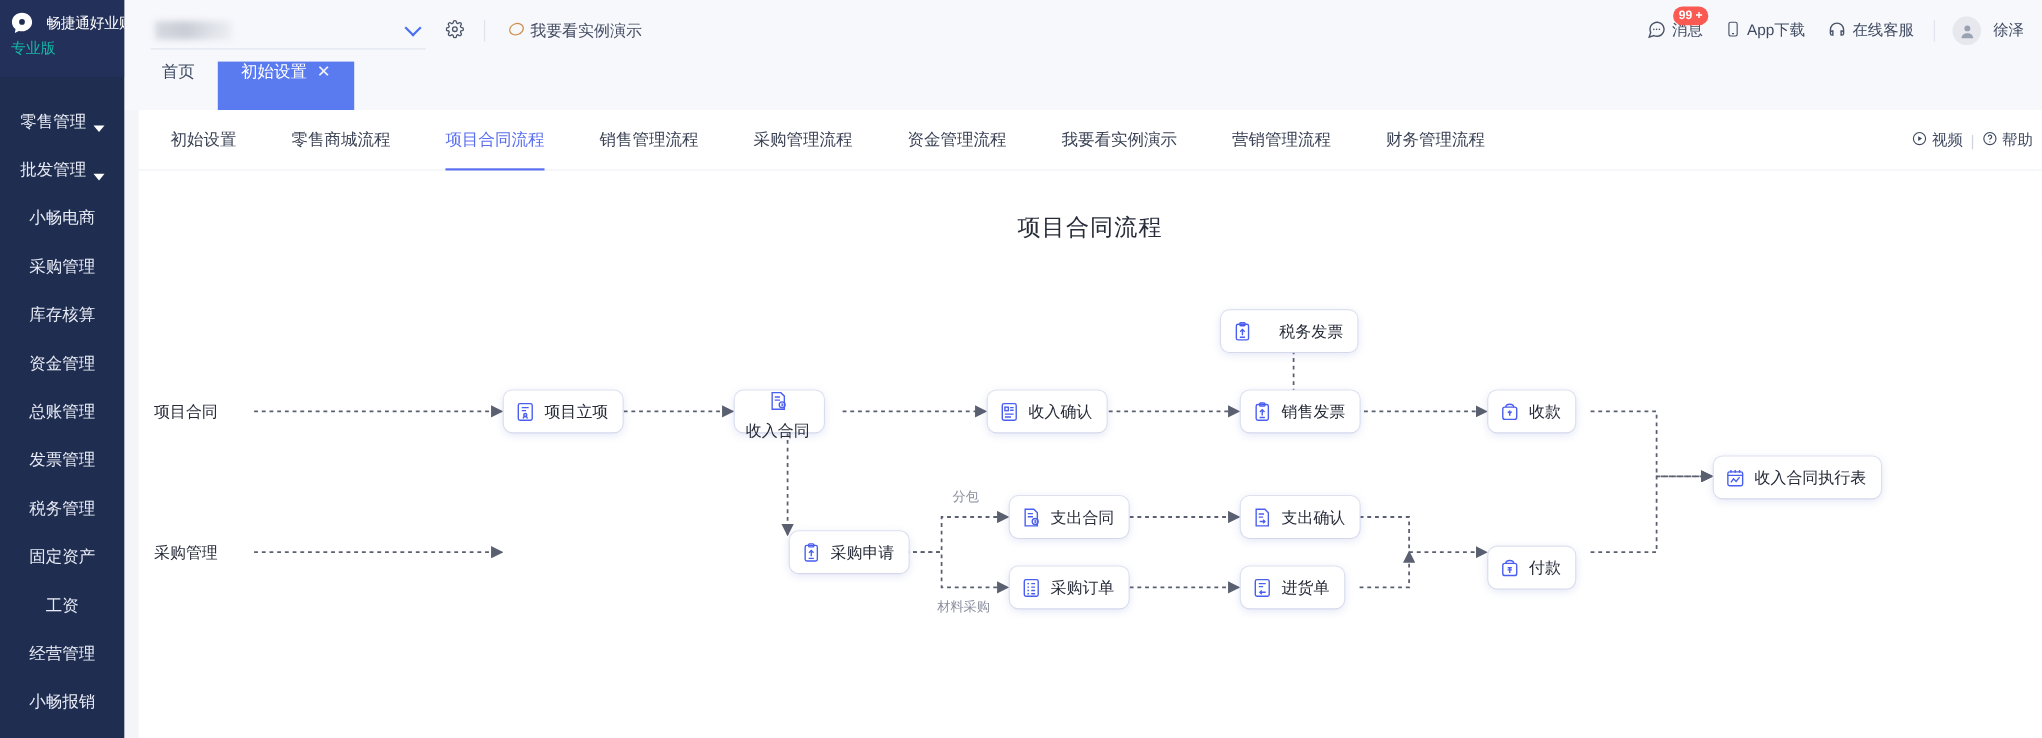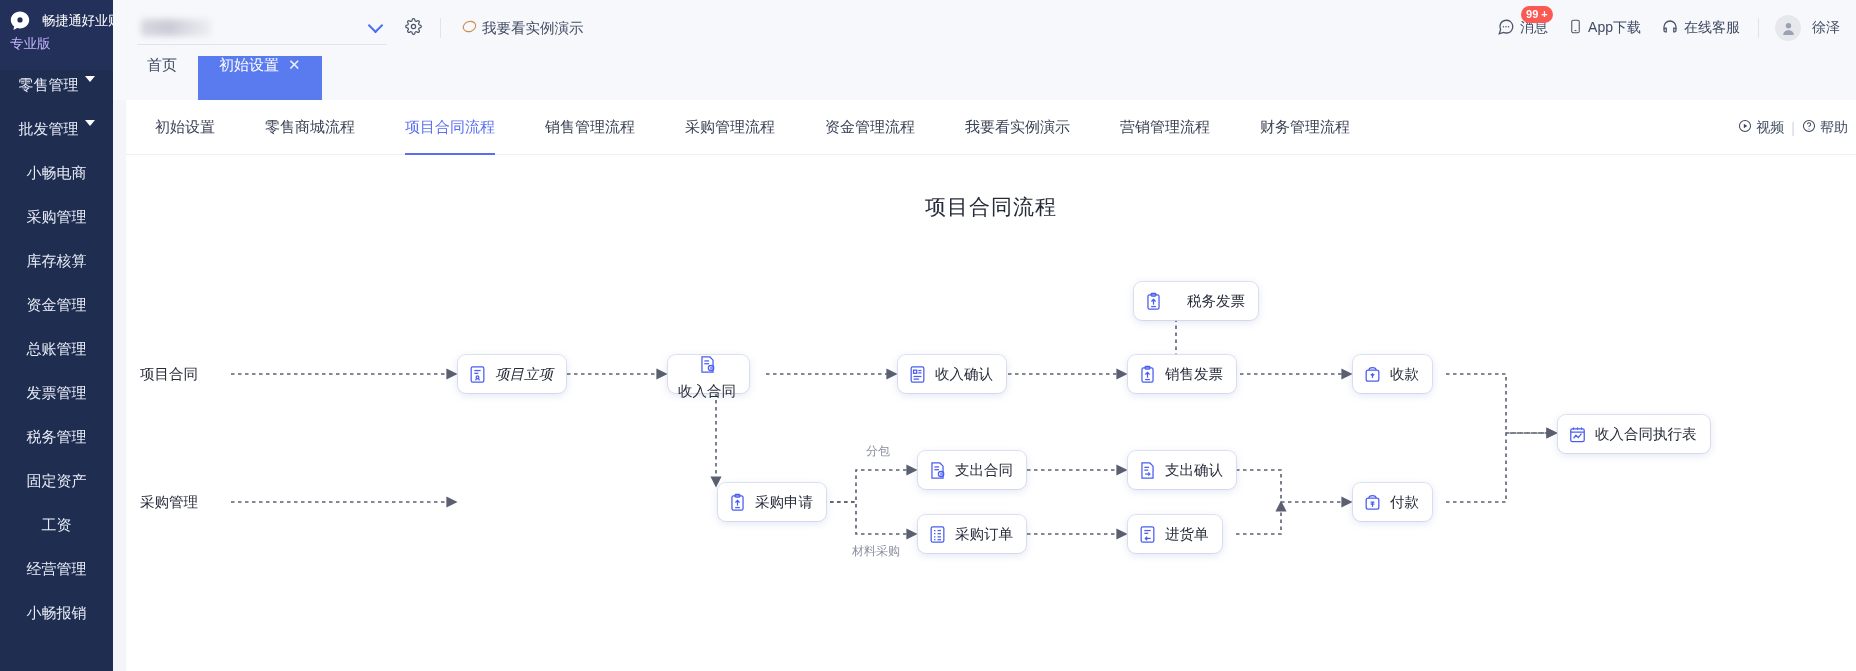--- a/index.html
+++ b/index.html
@@ -24,26 +24,26 @@
     padding: 9px 8px 0 8px;
     display: flex; flex-direction: column; align-items: flex-start;
     background: #22305a;
   }
   .brand-row { display: flex; align-items: center; gap: 10px; }
   .brand-logo { width: 24px; height: 24px; flex: 0 0 24px; }
   .brand-name {
     color: #ffffff; font-size: 13.5px; letter-spacing: -.3px;
     white-space: nowrap; overflow: hidden;
   }
-  .brand-sub { color: #c4b5fd; font-size: 13.5px; margin-top: 2px; margin-left: 2px; }
+  .brand-sub { color: #14b8a6; font-size: 13.5px; margin-top: 2px; margin-left: 2px; }
 
   .nav { padding-top: 6px; }
   .nav-item {
     height: 44px;
-    display: flex; align-items: flex-start; justify-content: center;
+    display: flex; align-items: flex-end; justify-content: center;
     gap: 6px;
     color: #e8ecf6; font-size: 15px;
     cursor: pointer; user-select: none;
     white-space: nowrap;
   }
   .caret {
     width: 0; height: 0;
     border-left: 5px solid transparent;
     border-right: 5px solid transparent;
     border-top: 6px solid #ffffff;
@@ -427,21 +427,21 @@
             <path d="M1110,313 L1155,313 L1155,281"></path>
           </g>
         </svg>
 
         <div class="rowlabel" style="left:14px; top:144px;">项目合同</div>
         <div class="rowlabel" style="left:14px; top:272px;">采购管理</div>
 
         <div class="edgelabel" style="left:740px; top:222px;">分包</div>
         <div class="edgelabel" style="left:726px; top:322px;">材料采购</div>
 
-        <div class="node" style="left:332px; top:134px;font-style:italic;">
+        <div class="node" style="left:332px; top:134px;">
           <span class="ni">
             <svg viewBox="0 0 24 24" width="19" height="19" fill="none" stroke="#4a5ef0" stroke-width="1.6">
               <rect x="4" y="2.5" width="16" height="19" rx="2"></rect>
               <line x1="8" y1="7" x2="16" y2="7"></line>
                 <line x1="8" y1="10.5" x2="13" y2="10.5"></line>
               <circle cx="12" cy="15.5" r="1.7"></circle>
                 <path d="M9.5 19.5c.3-1.4 1.3-2.2 2.5-2.2s2.2.8 2.5 2.2"></path>
             </svg>
           </span>
           <span>项目立项</span>
@@ -467,21 +467,21 @@
               <rect x="7" y="6.5" width="4" height="4"></rect>
               <line x1="13" y1="7" x2="17" y2="7"></line>
                 <line x1="13" y1="10" x2="17" y2="10"></line>
               <line x1="7" y1="14.5" x2="17" y2="14.5"></line>
                 <line x1="7" y1="17.8" x2="14" y2="17.8"></line>
             </svg>
           </span>
           <span>收入确认</span>
         </div>
 
-        <div class="node" style="left:1008px; top:61px;gap:24px;">
+        <div class="node" style="left:984px; top:61px;gap:24px;">
           <span class="ni">
             <svg viewBox="0 0 24 24" width="19" height="19" fill="none" stroke="#4a5ef0" stroke-width="1.6">
               <rect x="5" y="3.5" width="14" height="18" rx="2"></rect>
               <rect x="9" y="1.8" width="6" height="3.4" rx="1"></rect>
               <path d="M12 16V9.5"></path>
                 <path d="M9.4 12l2.6-2.6 2.6 2.6"></path>
               <line x1="9" y1="18.4" x2="15" y2="18.4"></line>
             </svg>
           </span>
           <span>税务发票</span>
@@ -588,21 +588,21 @@
               <rect x="4" y="2.5" width="16" height="19" rx="2"></rect>
               <line x1="8" y1="7" x2="16" y2="7"></line>
                 <line x1="8" y1="10.5" x2="13" y2="10.5"></line>
               <path d="M16 17H9.5"></path>
                 <path d="M11.5 14.8L9.3 17l2.2 2.2"></path>
             </svg>
           </span>
           <span>进货单</span>
         </div>
 
-        <div class="node" style="left:1227px; top:262px;">
+        <div class="node" style="left:1227px; top:276px;">
           <span class="ni">
             <svg viewBox="0 0 24 24" width="19" height="19" fill="none" stroke="#4a5ef0" stroke-width="1.6">
               <rect x="4" y="6.5" width="16" height="14" rx="2.5"></rect>
               <path d="M7.5 6.5c0-2 2-3.3 4.5-3.3s4.5 1.3 4.5 3.3"></path>
               <path d="M9.6 11.5h4.8"></path>
                 <path d="M9.6 14h4.8"></path>
                 <path d="M12 17.5v-6"></path>
             </svg>
           </span>
           <span>付款</span>

